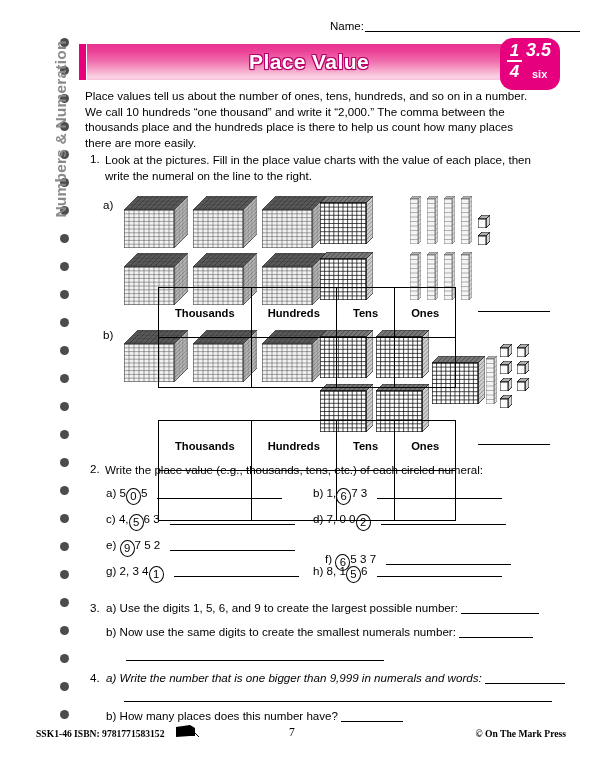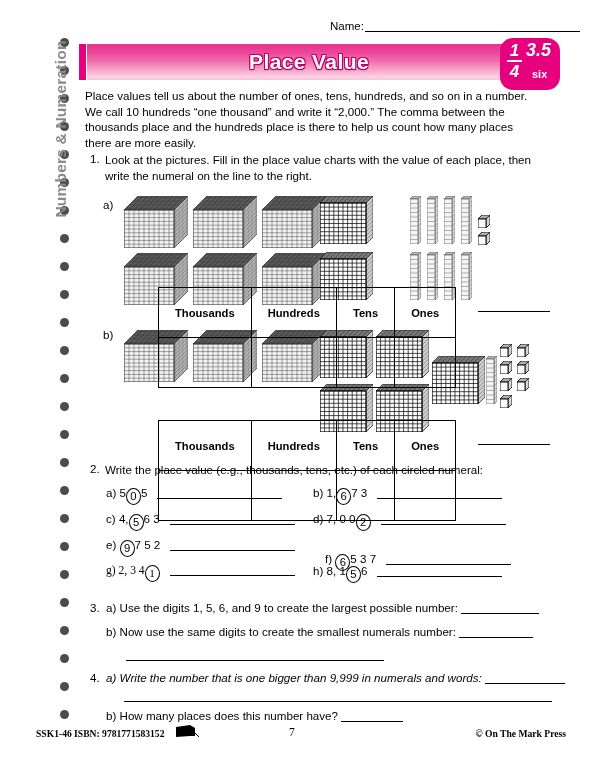--- a/index.html
+++ b/index.html
@@ -1509,21 +1509,21 @@
 
 <div class="q-num" style="left:90px; top:462px;">2.</div>
 <div class="q" style="left:105px; top:462px; width:430px;">Write the place value (e.g., thousands, tens, etc.) of each circled numeral:</div>
 <div id="q2-items">
     <div class="item" style="left: 106px; top: 486px;"><span>a) </span><span>5</span><span class="circled">0</span><span>5</span><span class="blank" style="width: 125px; margin-left: 10px;"></span></div>
     <div class="item" style="left: 313px; top: 486px;"><span>b) </span><span>1,</span><span class="circled">6</span><span>7 3</span><span class="blank" style="width: 125px; margin-left: 10px;"></span></div>
     <div class="item" style="left: 106px; top: 512px;"><span>c) </span><span>4,</span><span class="circled">5</span><span>6 3</span><span class="blank" style="width: 125px; margin-left: 10px;"></span></div>
     <div class="item" style="left: 313px; top: 512px;"><span>d) </span><span>7, 0 0</span><span class="circled">2</span><span class="blank" style="width: 125px; margin-left: 10px;"></span></div>
     <div class="item" style="left: 106px; top: 538px;"><span>e) </span><span class="circled">9</span><span>7 5 2</span><span class="blank" style="width: 125px; margin-left: 10px;"></span></div>
     <div class="item" style="left: 313px; top: 552px; margin-left: 12px;"><span>f) </span><span class="circled">6</span><span>5 3 7</span><span class="blank" style="width: 125px; margin-left: 10px;"></span></div>
-    <div class="item" style="left: 106px; top: 564px; font-family: Liberation Serif, serif;"><span>g) </span><span>2, 3 4</span><span class="circled">1</span><span class="blank" style="width: 125px; margin-left: 10px;"></span></div>
+    <div class="item" style="left: 106px; top: 564px;"><span>g) </span><span>2, 3 4</span><span class="circled">1</span><span class="blank" style="width: 125px; margin-left: 10px;"></span></div>
     <div class="item" style="left: 313px; top: 564px;"><span>h) </span><span>8, 1</span><span class="circled">5</span><span>6</span><span class="blank" style="width: 125px; margin-left: 10px;"></span></div>
   </div>
 
 <div class="q-num" style="left:90px; top:601px;">3.</div>
 <div class="item" style="left:106px; top:601px;">
   <span>a)</span>
   <span>Use the digits 1, 5, 6, and 9 to create the largest possible number:</span>
   <span class="blank" style="width:78px;"></span>
 </div>
 <div class="item" style="left:106px; top:625px;">

